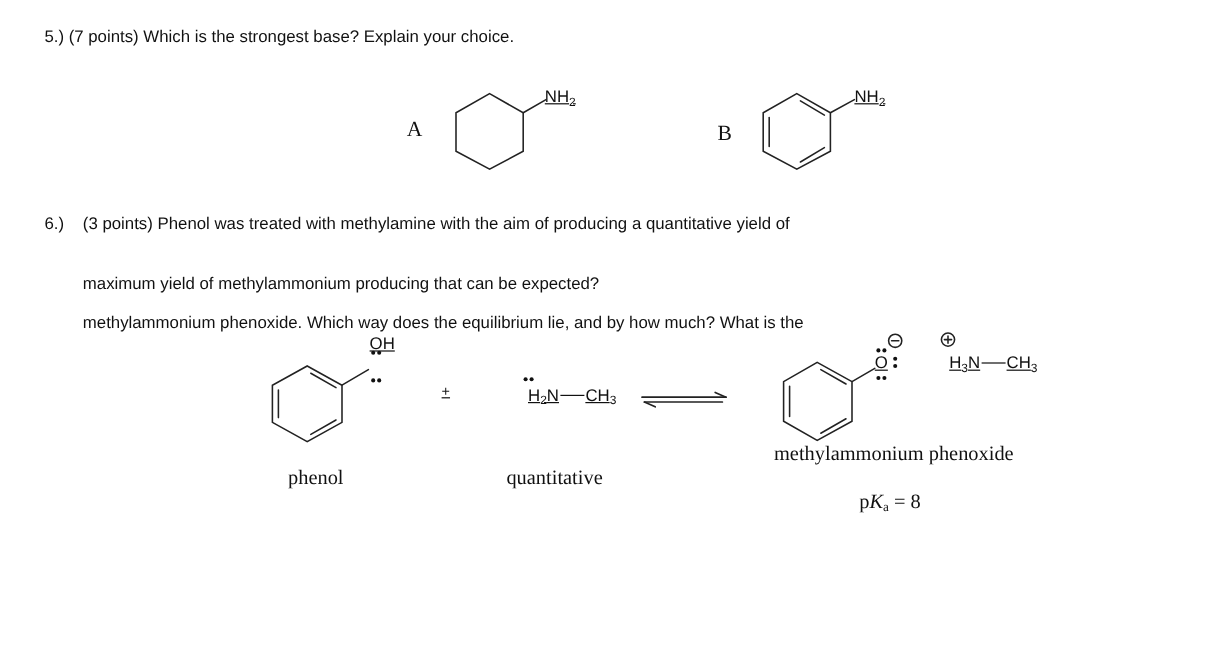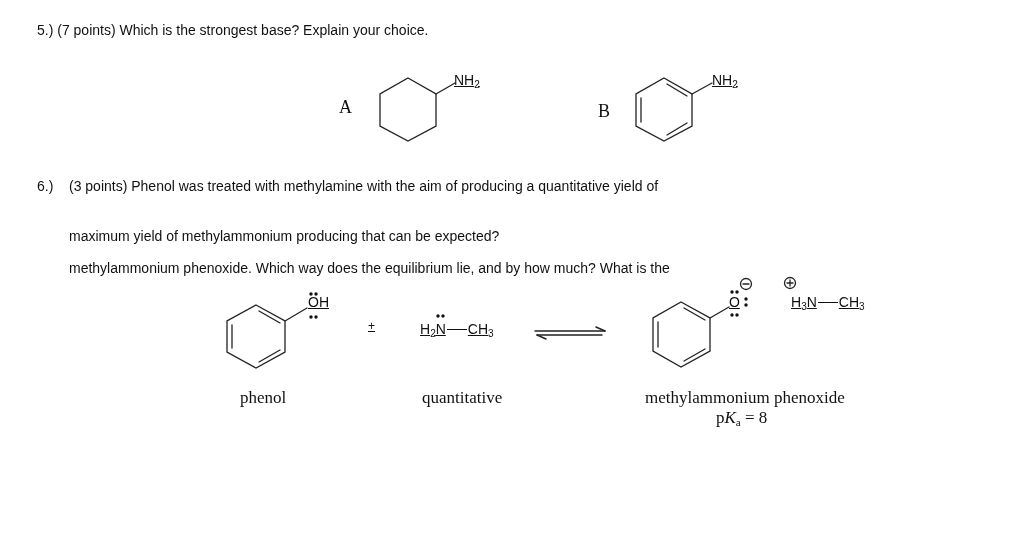--- a/index.html
+++ b/index.html
@@ -41,32 +41,32 @@
 <div class="choice-label" style="left:598px; top:101px;">B</div>
 
 <div class="chem" style="left:454px; top:72px;"><span>NH</span><sub>2</sub></div>
 <div class="chem" style="left:712px; top:72px;"><span>NH</span><sub>2</sub></div>
 
 <div class="q-line" id="q6-num">6.)</div>
 <div class="q-line q6-text" id="q6-l1">(3 points) Phenol was treated with methylamine with the aim of producing a quantitative yield of</div>
 <div class="q-line q6-text" id="q6-l2">methylammonium phenoxide.  Which way does the equilibrium lie, and by how much?  What is the</div>
 <div class="q-line q6-text" id="q6-l3">maximum yield of methylammonium producing that can be expected?</div>
 
-<div class="chem" style="left:308px; top:294px;">OH</div>
+<div class="chem" style="left:308px; top:278px;">OH</div>
 <div class="chem" style="left:368px; top:319px; font-size:12px;">+</div>
 
-<div class="chem" style="left:420px; top:321px;"><span>H</span><sub>2</sub><span>N</span><span style="display:inline-block;width:20px;border-top:1.2px solid #111;vertical-align:4px;margin:0 1px;"></span><span>CH</span><sub>3</sub></div>
+<div class="chem" style="left:440px; top:321px;"><span>H</span><sub>2</sub><span>N</span><span style="display:inline-block;width:20px;border-top:1.2px solid #111;vertical-align:4px;margin:0 1px;"></span><span>CH</span><sub>3</sub></div>
 
 <div class="chem" style="left:729px; top:294px;">O</div>
 
 <div class="chem" style="left:791px; top:294px;"><span>H</span><sub>3</sub><span>N</span><span style="display:inline-block;width:20px;border-top:1.2px solid #111;vertical-align:4px;margin:0 1px;"></span><span>CH</span><sub>3</sub></div>
 
 <div class="label-serif" style="left:240px; top:388px;">phenol</div>
 <div class="label-serif" style="left:422px; top:388px;">quantitative</div>
-<div class="label-serif" style="left:645px; top:388px;">methylammonium phenoxide</div>
+<div class="label-serif" style="left:645px; top:368px;">methylammonium phenoxide</div>
 <div class="pka" style="left:716px; top:408px;"><span>p</span><i>K</i><sub>a</sub><span> = 8</span></div>
 
 <svg class="structs" width="1024" height="550" viewBox="0 0 1024 550">
   <g stroke="#222" stroke-width="1.3" fill="none" stroke-linecap="round">
 
     <g>
       <polygon points="408,78 436,94 436,126 408,141 380,126 380,94"></polygon>
       <line x1="436" y1="94" x2="455" y2="83"></line>
     </g>
 

